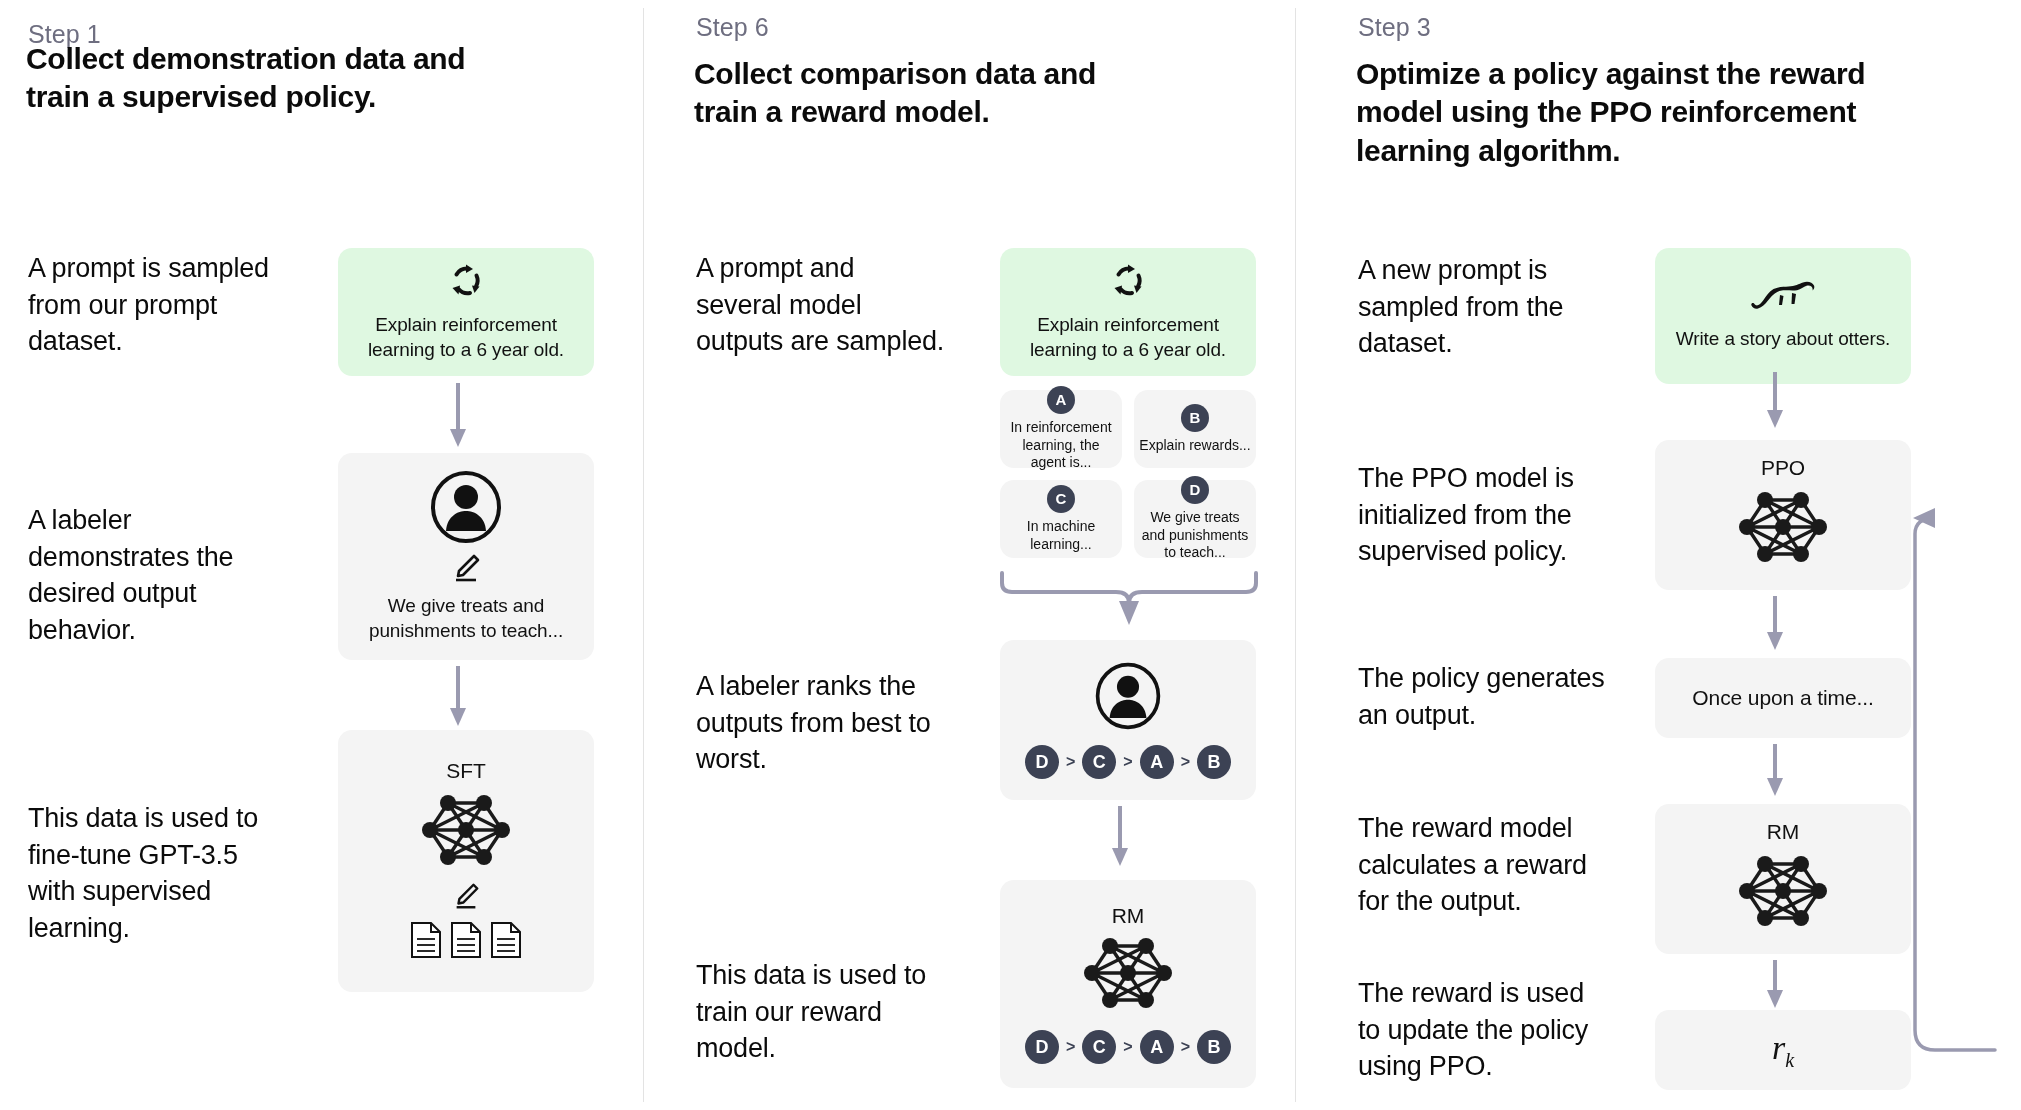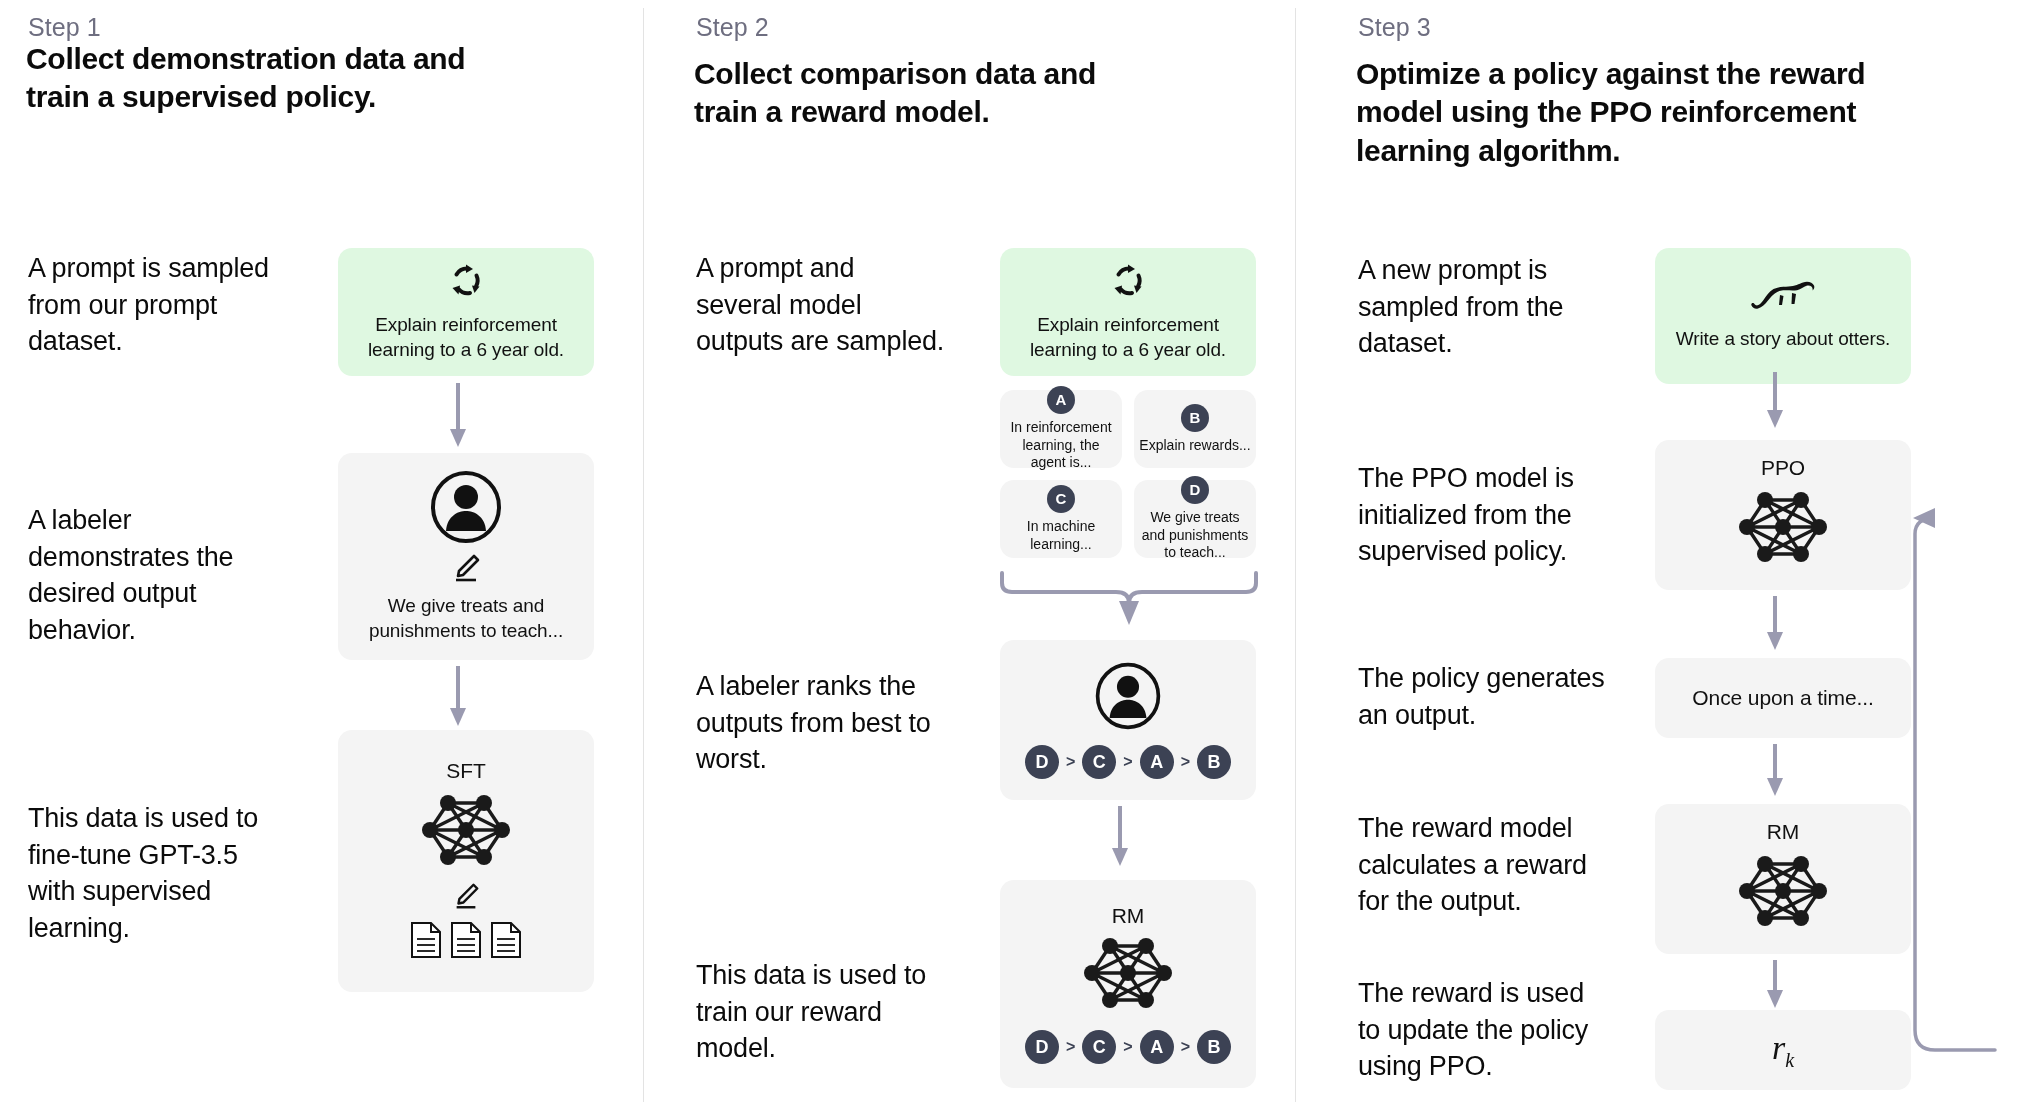--- a/index.html
+++ b/index.html
@@ -116,21 +116,21 @@
 </head>
 <body>
 
 <div class="board">
 
   <div class="divider" id="div1"></div>
   <div class="divider" id="div2"></div>
 
   <div class="col" id="col1">
 
-    <div class="step-label" style="left:28px;top:13px;">Step 1</div>
+    <div class="step-label" style="left:28px;top:20px;">Step 1</div>
     <div class="step-title" style="left:26px;top:40px;width:480px;">Collect demonstration data and train a supervised policy.</div>
 
     <div class="caption" style="left:28px;top:250px;width:260px;">A prompt is sampled from our prompt dataset.</div>
     <div class="caption" style="left:28px;top:502px;width:270px;">A labeler demonstrates the desired output behavior.</div>
     <div class="caption" style="left:28px;top:800px;width:260px;">This data is used to fine-tune GPT-3.5 with supervised learning.</div>
 
     <div class="card green" style="left:338px;top:248px;width:256px;height:128px;">
       <span class="icon">
         <svg width="40" height="40" viewBox="0 0 40 40">
           <g fill="none" stroke="#111" stroke-width="4" stroke-linecap="round">
@@ -249,21 +249,21 @@
                 <line x1="7" y1="30" x2="25" y2="30"></line>
               </g>
           </svg>
         </span>
       </div>
     </div>
   </div>
 
   <div class="col" id="col2">
 
-    <div class="step-label" style="left:53px;top:13px;">Step 2</div>
+    <div class="step-label" style="left:53px;top:13px;">Step 6</div>
     <div class="step-title" style="left:51px;top:55px;width:470px;">Collect comparison data and train a reward model.</div>
 
     <div class="caption" style="left:53px;top:250px;width:250px;">A prompt and several model outputs are sampled.</div>
     <div class="caption" style="left:53px;top:668px;width:260px;">A labeler ranks the outputs from best to worst.</div>
     <div class="caption" style="left:53px;top:942px;width:250px;margin-top:15px;">This data is used to train our reward model.</div>
 
     <div class="card green" style="left:357px;top:248px;width:256px;height:128px;">
       <span class="icon">
         <svg width="40" height="40" viewBox="0 0 40 40">
           <g fill="none" stroke="#111" stroke-width="4" stroke-linecap="round">

